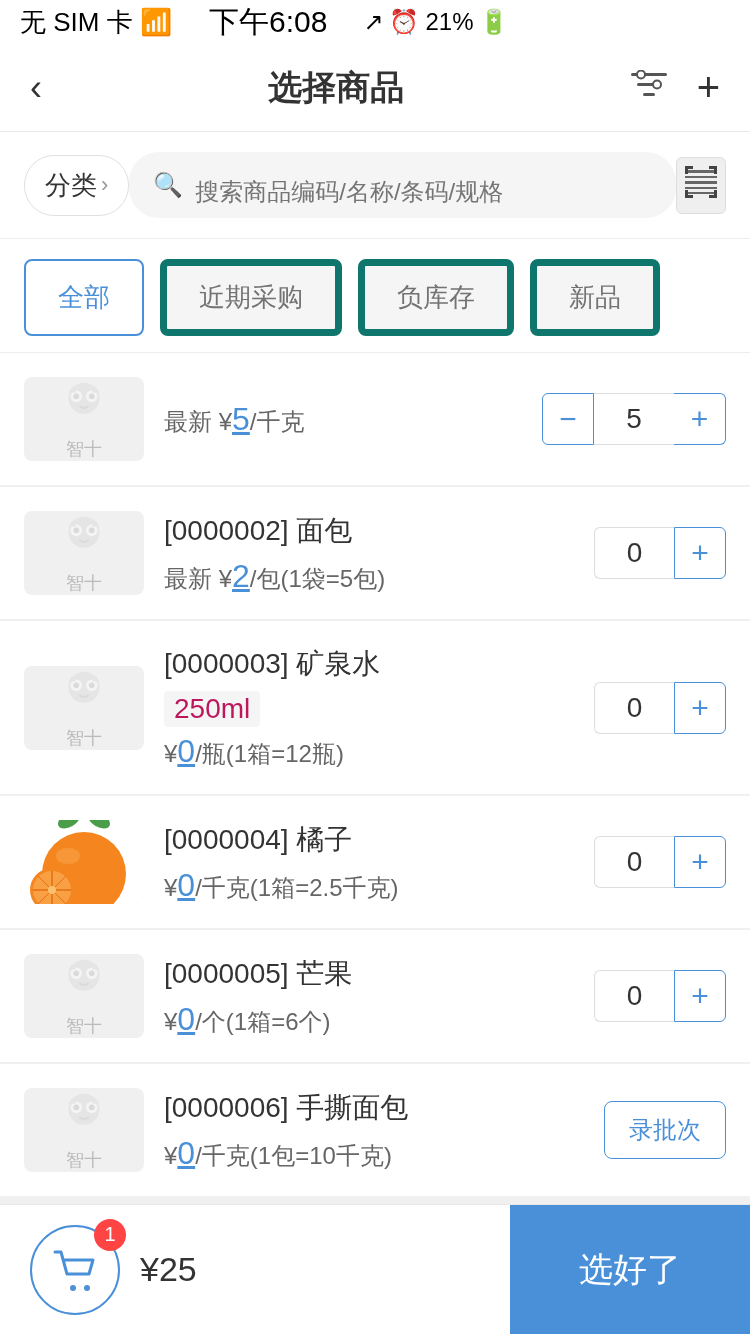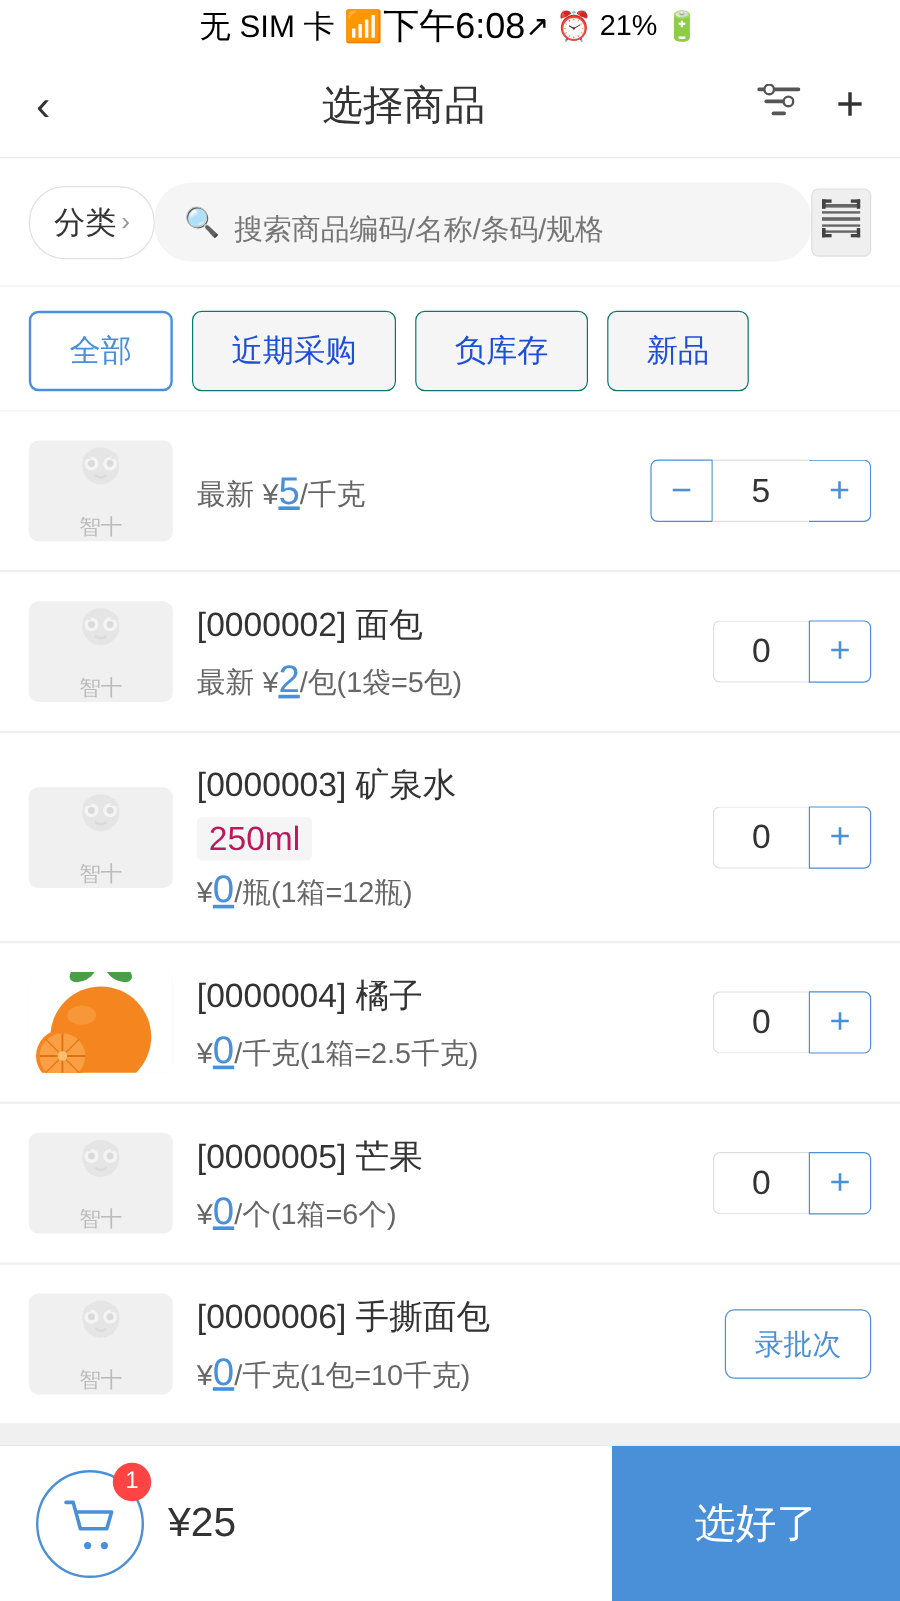--- a/index.html
+++ b/index.html
@@ -5,40 +5,41 @@
   <style>
     * { box-sizing: border-box; margin: 0; padding: 0; }
     body { font-family: -apple-system, 'PingFang SC', 'Helvetica Neue', sans-serif; background: #f5f5f5; width: 750px; min-height: 1334px; overflow-x: hidden; }
 
     
     .status-bar {
       background: #fff;
       height: 44px;
       display: flex;
       align-items: center;
-      justify-content: center;
+      justify-content: flex-start;
       padding: 0 20px;
       font-size: 28px;
+      gap: 36px;
     }
     .status-left { font-size: 26px; color: #000; display: flex; align-items: center; gap: 8px; }
     .status-center { font-size: 30px; font-weight: 500; color: #000; }
     .status-right { display: flex; align-items: center; gap: 6px; font-size: 24px; color: #000; }
 
     
     .nav-bar {
       background: #fff;
       height: 88px;
       display: flex;
       align-items: center;
       justify-content: space-between;
       padding: 0 30px;
       border-bottom: 1px solid #e8e8e8;
     }
     .nav-back { font-size: 36px; color: #333; cursor: pointer; }
-    .nav-title { font-size: 34px; font-weight: 400; color: #333; }
+    .nav-title { font-size: 34px; font-weight: 700; color: #333; }
     .nav-actions { display: flex; align-items: center; gap: 30px; }
     .nav-filter { font-size: 36px; color: #666; cursor: pointer; }
     .nav-add { font-size: 40px; color: #333; cursor: pointer; }
 
     
     .search-bar {
       background: #fff;
       padding: 20px 24px;
       display: flex;
       align-items: center;
@@ -95,22 +96,22 @@
       border: 1px solid transparent;
     }
     .tab-btn.active {
       border: 2px solid #4a90d9;
       color: #4a90d9;
       background: #fff;
       text-align: center;
     }
     .tab-btn.inactive {
       background: #f5f5f5;
-      color: #1d4ed8;
-      border: 1px solid #0f766e;
+      color: #737373;
+      border: 7px solid #0f766e;
     }
 
     
     .product-list {
       background: #f0f0f0;
       padding-bottom: 140px;
     }
 
     .product-item {
       background: #fff;

